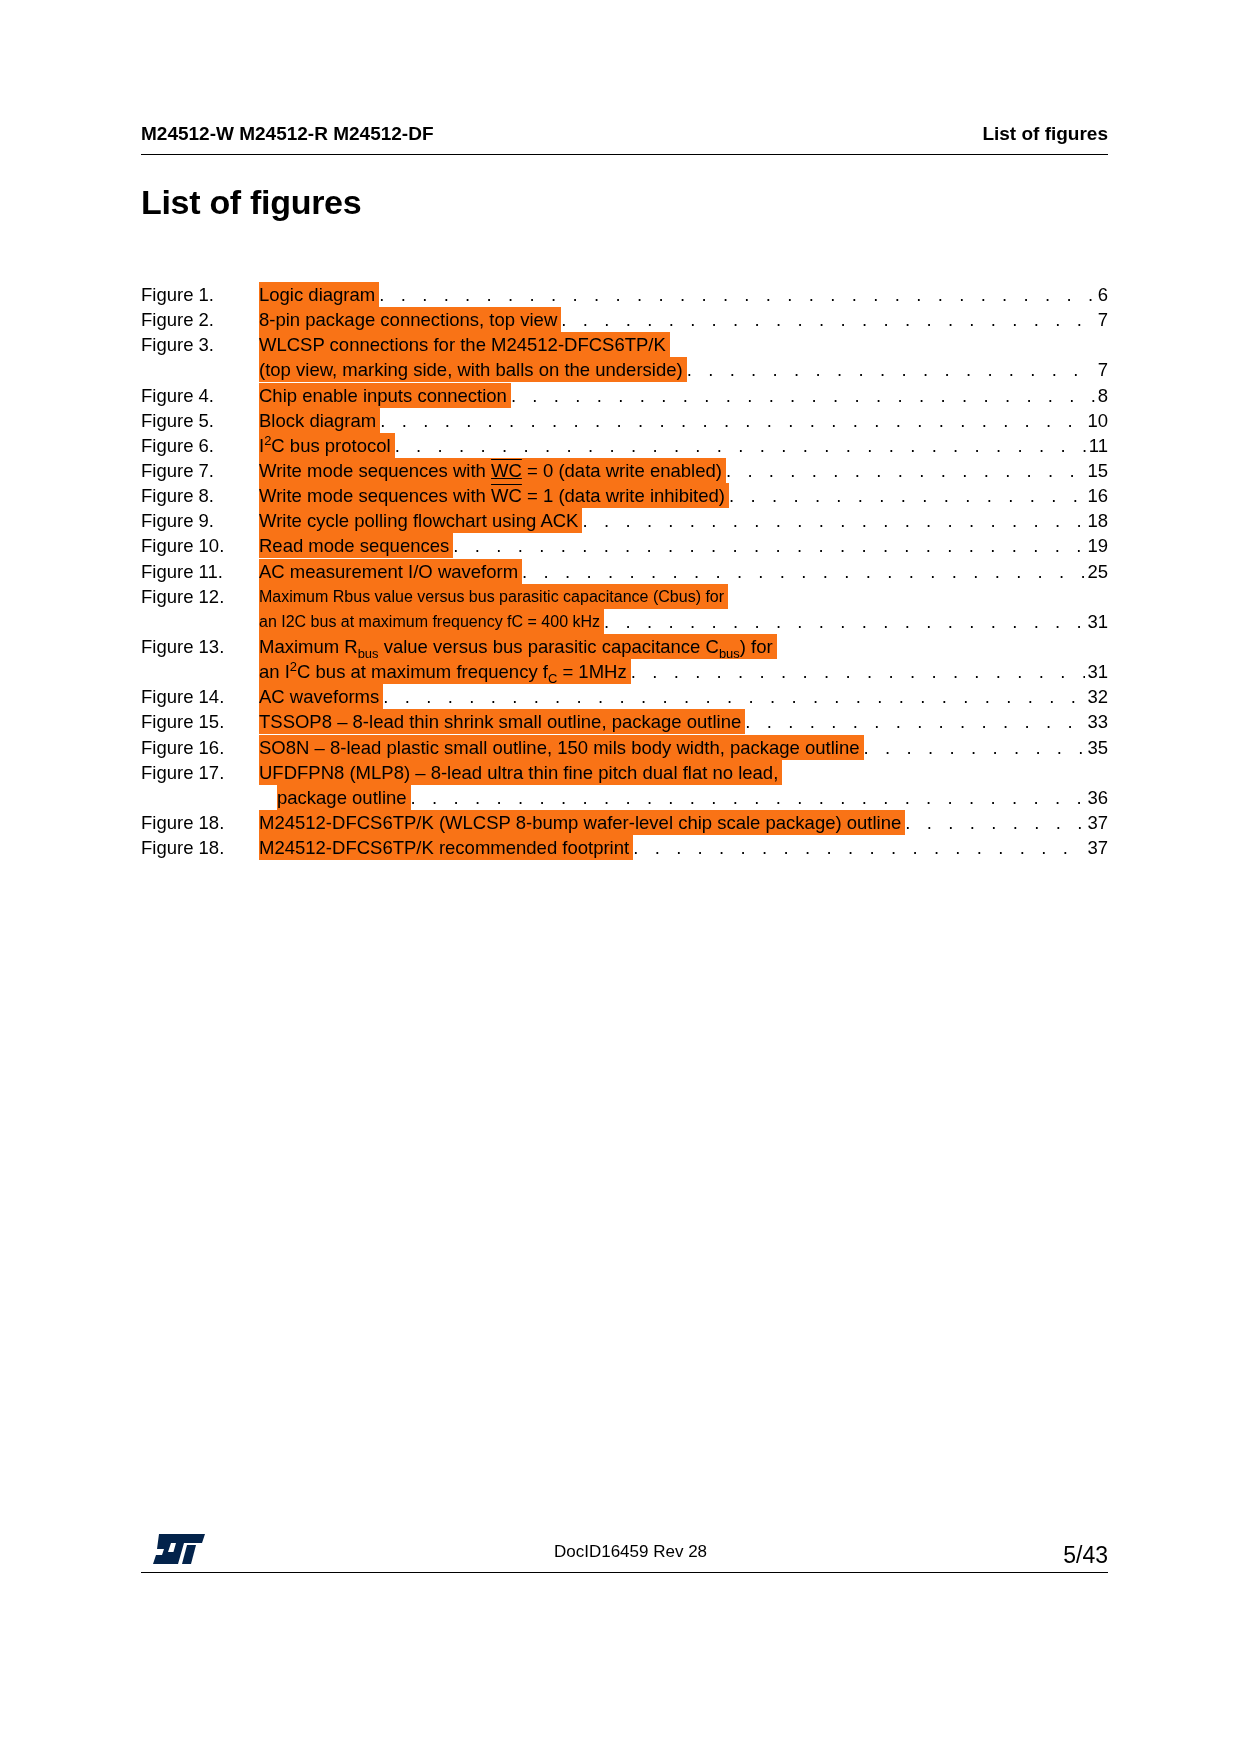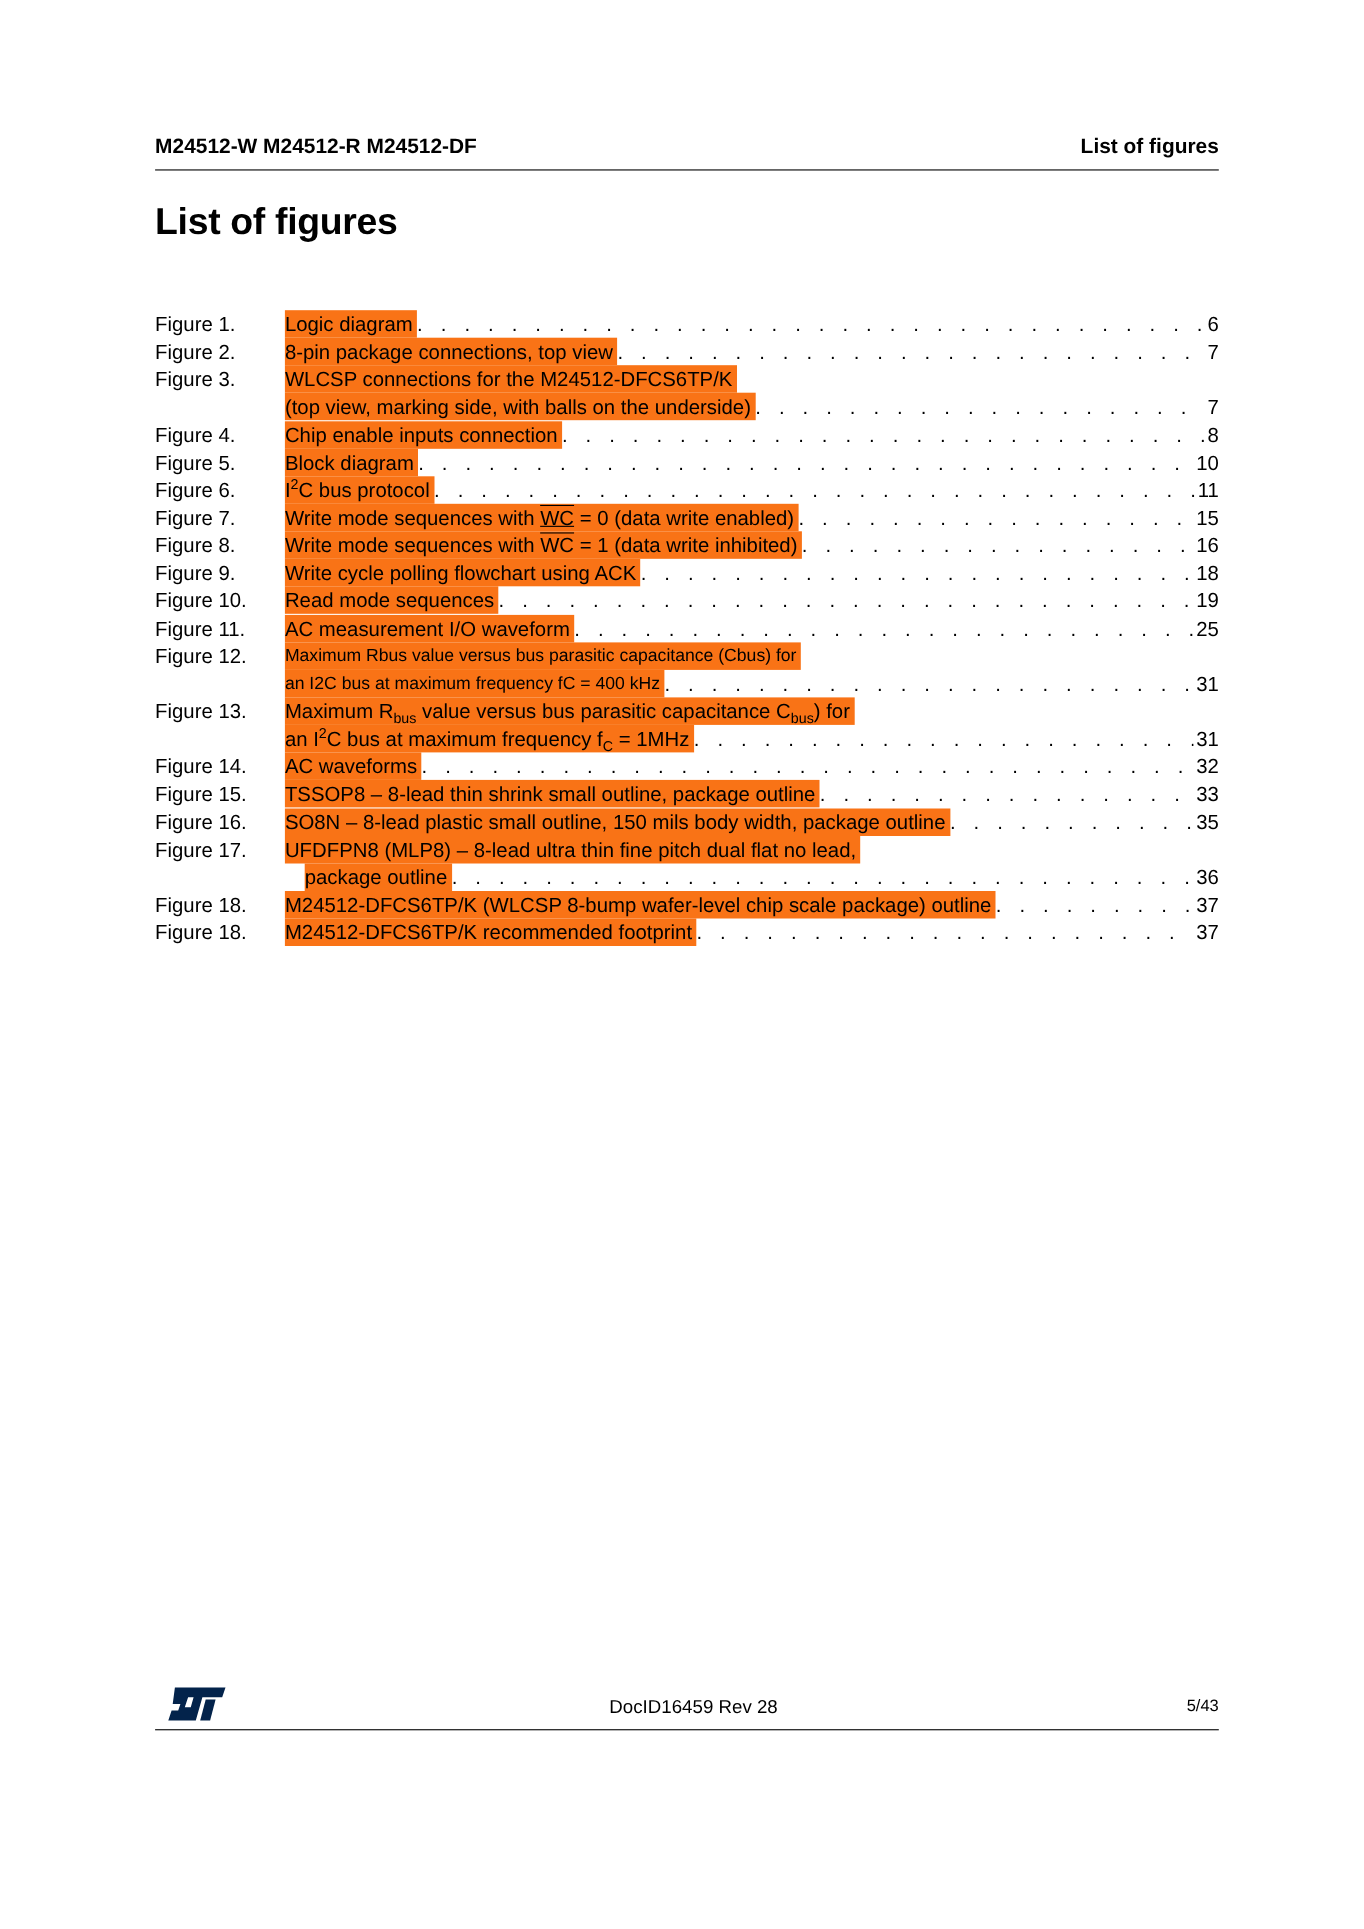--- a/index.html
+++ b/index.html
@@ -18,21 +18,21 @@
   .row .desc .dots { flex: 1 1 auto; overflow: hidden; letter-spacing: 5.6px; color: #000; }
   .row .desc .pg { flex: 0 0 auto; padding-left: 2px; }
   .row.small .txt { font-size: 16px; }
   .row.indent1 .desc { left: 124px; margin-left: 12px; }
   .ovl { text-decoration: overline; }
   .ovl.ul { text-decoration: overline underline; }
   sub, sup { font-size: 70%; line-height: 0; }
   .footer { position: absolute; left: 141px; top: 1530px; width: 967px; height: 42px; border-bottom: 1.5px solid #000; }
   .footer .logo { position: absolute; left: 10px; top: 2px; width: 56px; height: 34px; }
   .footer .doc { position: absolute; left: 12px; right: 0; top: 12px; text-align: center; font-size: 17px; }
-  .footer .page { position: absolute; right: 0; top: 12px; font-size: 15px; }
+  .footer .page { position: absolute; right: 0; top: 12px; font-size: 23px; }
 </style>
 </head>
 <body>
 
 <div class="header">
   <span class="left">M24512-W M24512-R M24512-DF</span>
   <span class="right">List of figures</span>
 </div>
 
 <div class="title">List of figures</div>

